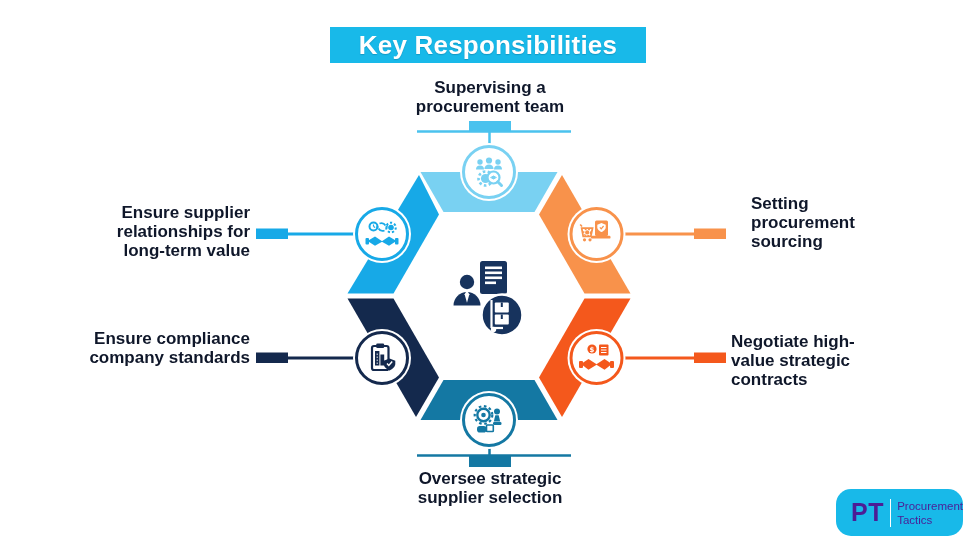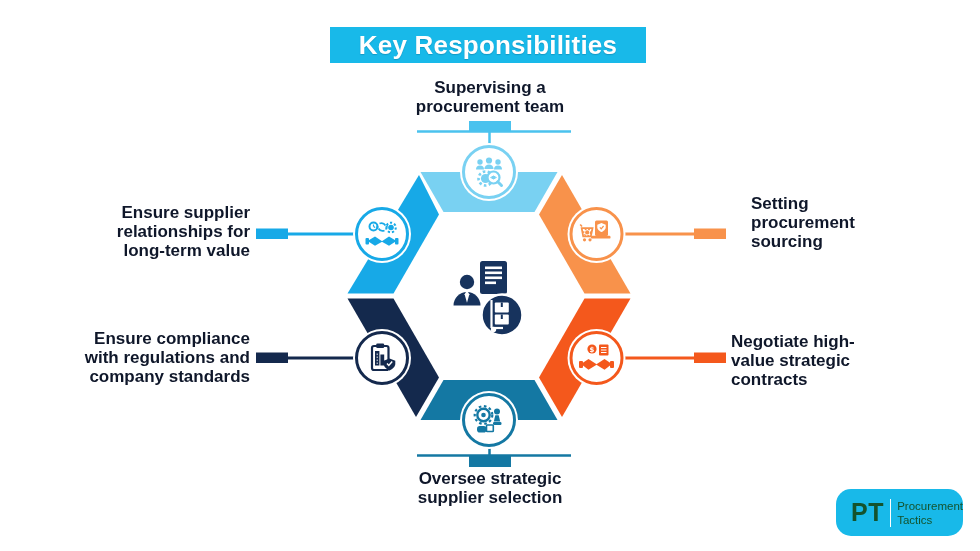--- a/index.html
+++ b/index.html
@@ -16,21 +16,21 @@
   .label{
     position:absolute;color:#0f172a;font-weight:700;font-size:17px;line-height:19px;
   }
   .label span{display:block;}
   .lbl-center{text-align:center;}
   .lbl-right{text-align:right;}
   .lbl-left{text-align:left;}
   svg{position:absolute;left:0;top:0;}
   .logo{
     position:absolute;left:836px;top:489px;width:127px;height:47px;border-radius:15px;
-    display:flex;align-items:center;color:#14532d;
+    display:flex;align-items:center;color:#4c1d95;
   }
   .logo-abbr{font-size:25px;font-weight:700;margin-left:15px;letter-spacing:.5px;}
   .logo-divider{width:2px;height:28px;background:#ffffff;margin:0 7px 0 6px;}
   .logo-name{font-size:11.5px;line-height:14px;font-weight:500;}
   .logo-name span{display:block;}
 </style>
 </head>
 <body>
 
 <div id="canvas">
@@ -204,21 +204,20 @@
   </div>
 
   <div class="label lbl-right" style="left:40px;top:203px;width:210px;">
     <span>Ensure supplier</span>
     <span>relationships for</span>
     <span>long-term value</span>
   </div>
 
   <div class="label lbl-right" style="left:40px;top:329px;width:210px;">
     <span>Ensure compliance</span>
-    <span>with regulations and</span>
     <span>company standards</span>
   </div>
 
   <div class="label lbl-left" style="left:731px;top:194px;width:220px;margin-left:20px;">
     <span>Setting</span>
     <span>procurement</span>
     <span>sourcing</span>
   </div>
 
   <div class="label lbl-left" style="left:731px;top:332px;width:220px;">

